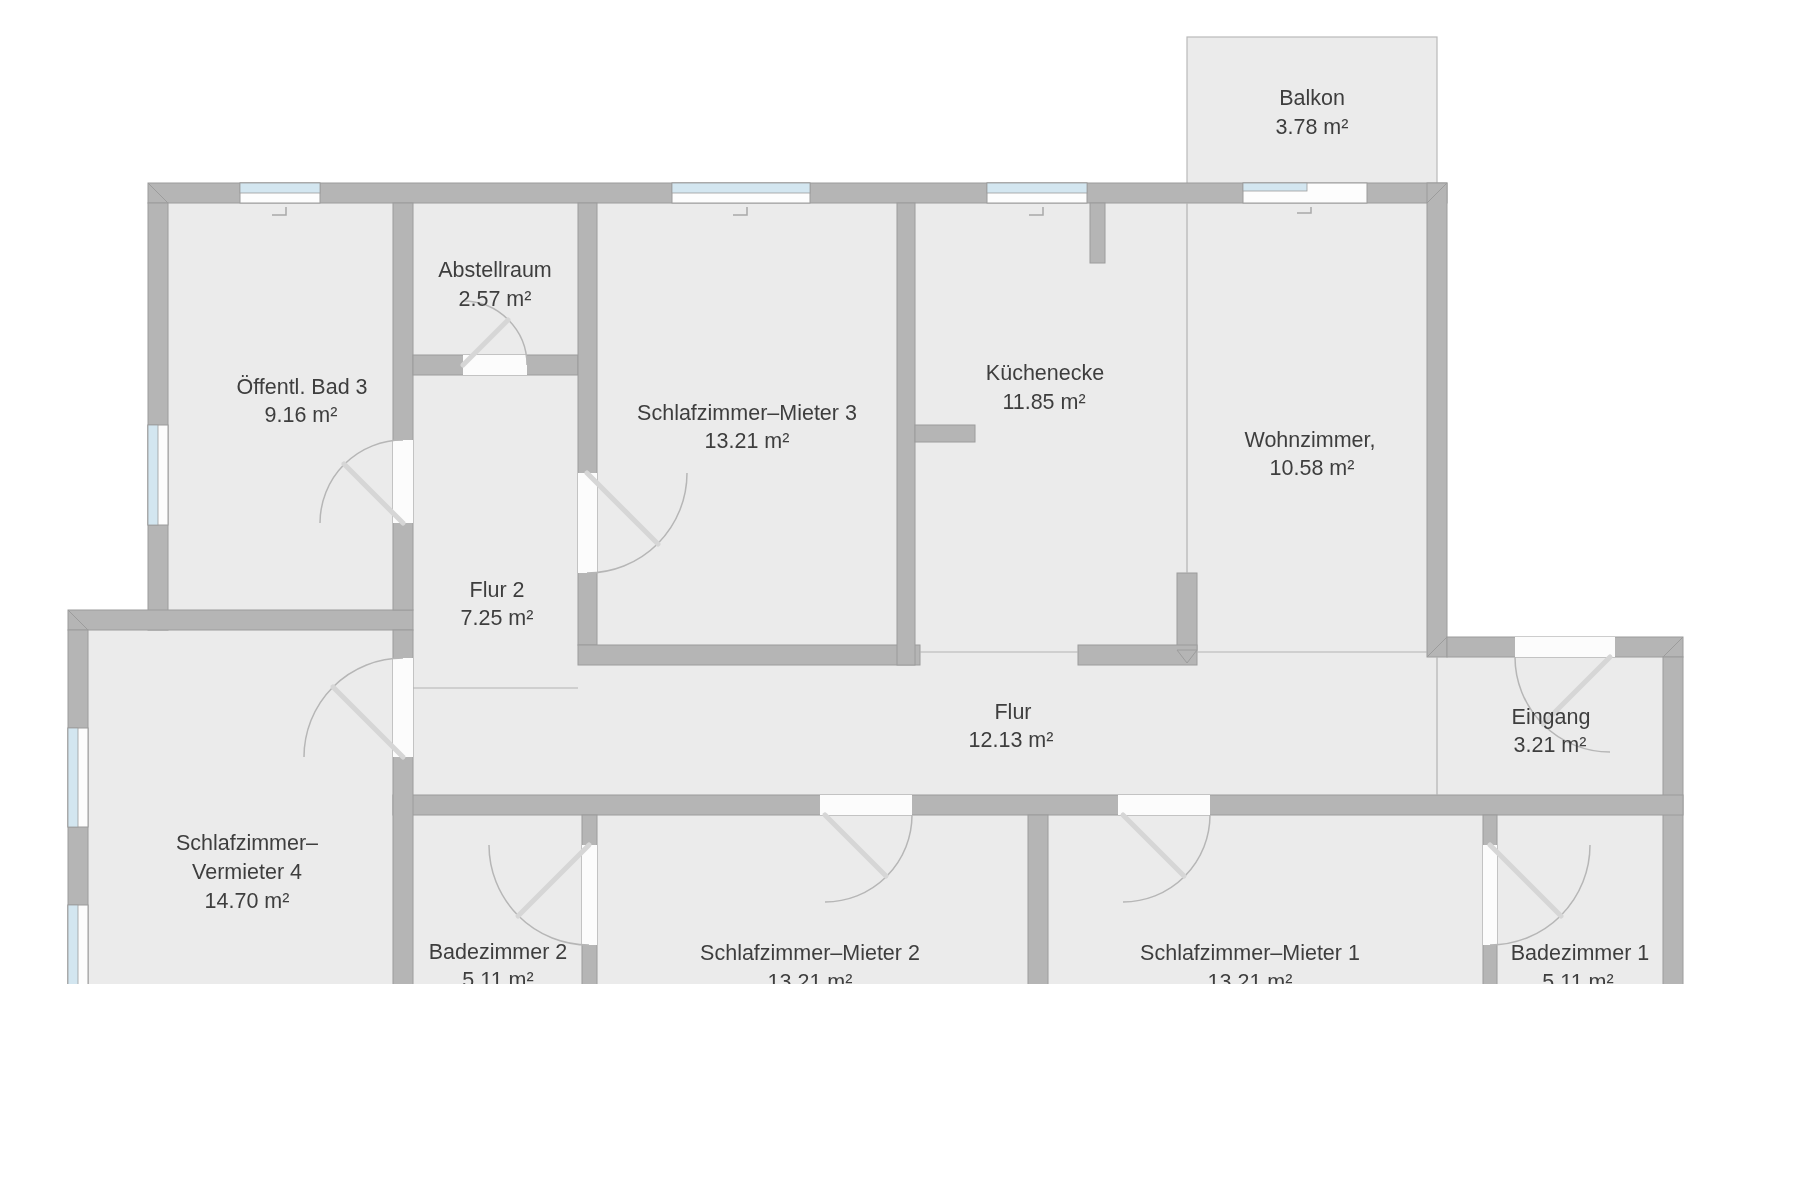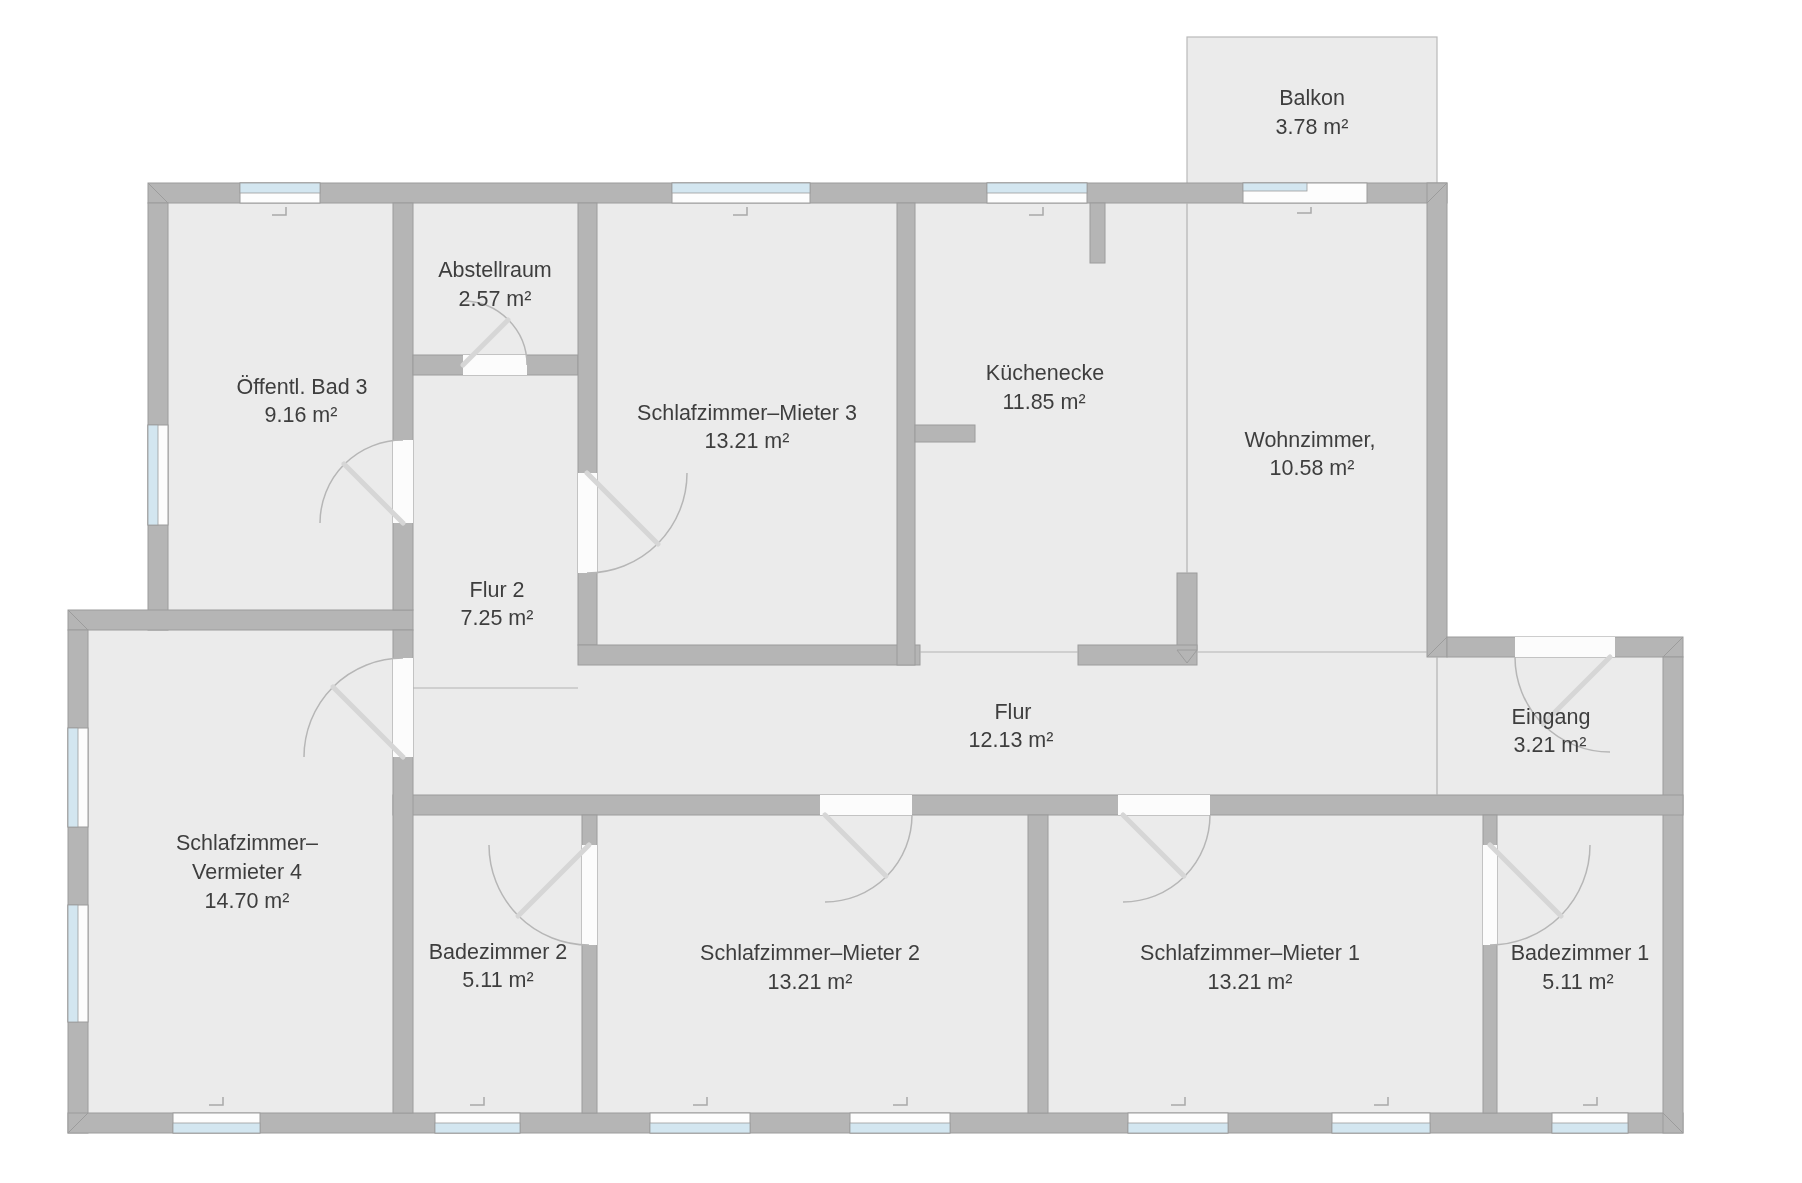--- a/index.html
+++ b/index.html
@@ -1,16 +1,16 @@
 <!DOCTYPE html>
 <html><head>
 <meta charset="utf-8">
 <style>
   html,body{margin:0;padding:0;background:#ffffff;}
-  .stage{position:relative;width:1802px;height:1183px;background:#ffffff;overflow:hidden;
+  .stage{position:relative;width:1802px;height:984px;background:#ffffff;overflow:hidden;
          font-family:"Liberation Sans",sans-serif;}
   .wall{fill:#b5b5b5;stroke:#9c9c9c;stroke-width:1;}
   .floor{fill:#ebebeb;}
   .balcony{fill:#ebebeb;stroke:#b9b9b9;stroke-width:1.2;}
   .win-frame{fill:#fdfdfd;stroke:#9c9c9c;stroke-width:1;}
   .win-glass{fill:#d3e6f0;stroke:#9c9c9c;stroke-width:0.8;}
   .door-open{fill:#fcfcfc;}
   .door-arc{fill:none;stroke:#b6b6b6;stroke-width:1.5;}
   .door-leaf{stroke:#d6d6d6;stroke-width:5;stroke-linecap:round;}
   .thin-line{stroke:#b3b3b3;stroke-width:1.2;}

